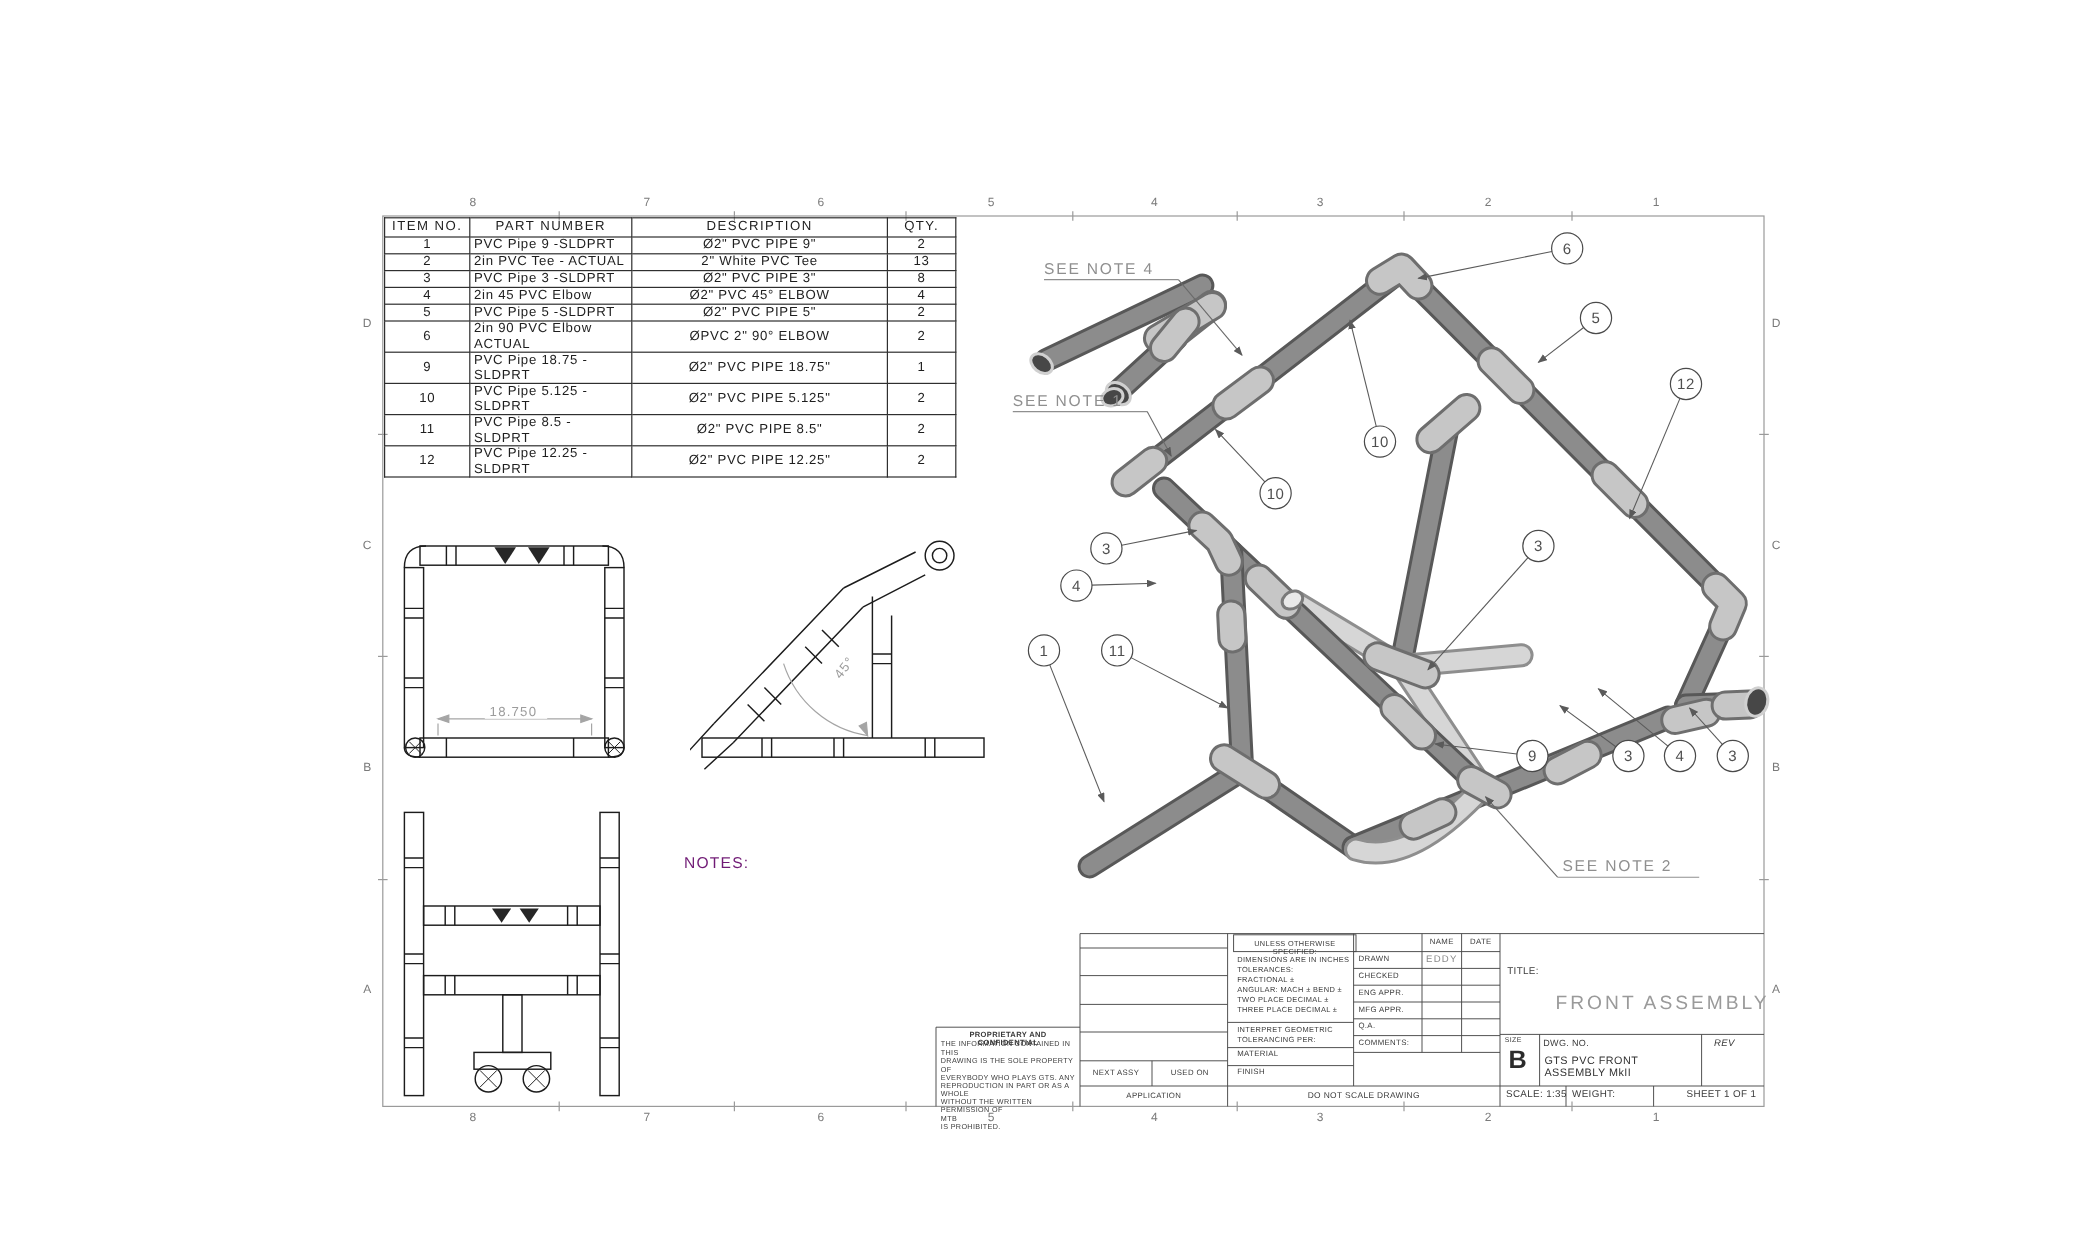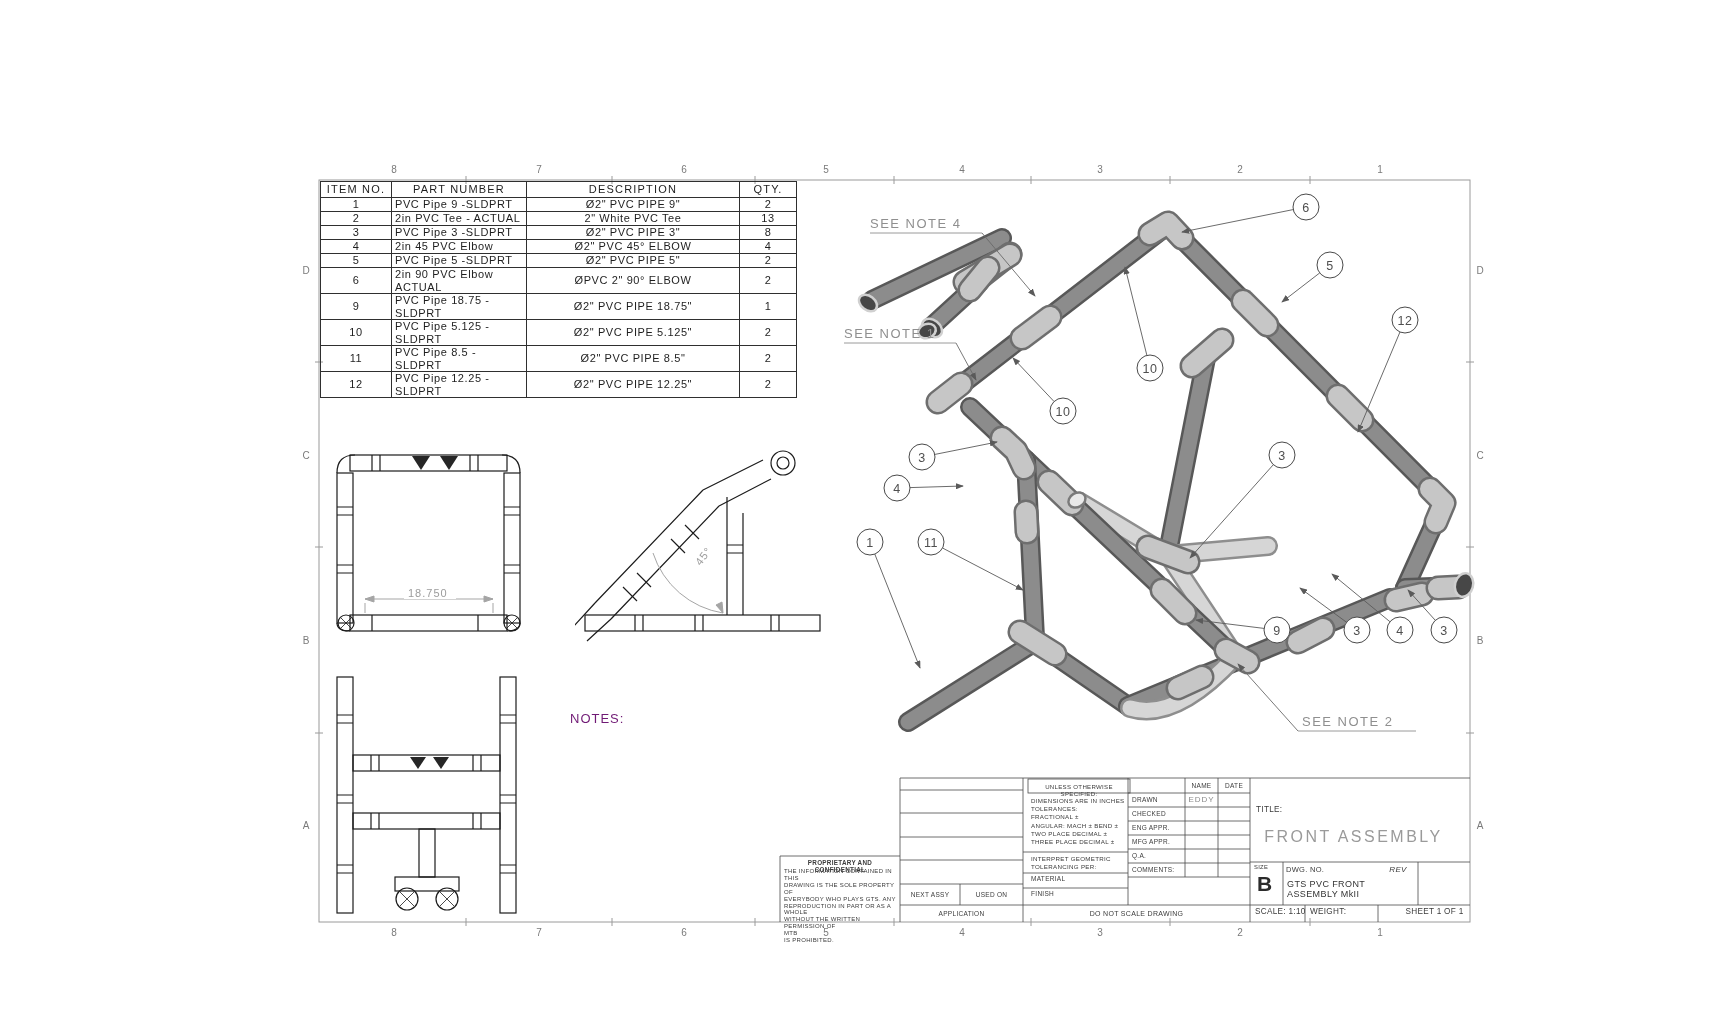--- a/index.html
+++ b/index.html
@@ -17,21 +17,21 @@
   .notes{position:absolute;left:570px;top:679px;width:370px;color:#701a75;
     font-size:13px;letter-spacing:1px;line-height:16px;white-space:pre;}
   
   .zone{position:absolute;font-size:10px;color:#7a7a7a;transform:translate(-50%,-50%);}
   
   .tbt{position:absolute;color:#3b3b3b;font-size:6.5px;letter-spacing:.3px;line-height:7.4px;}
   .tbt.center{text-align:center;}
   .prop-title{font-size:6.3px;font-weight:bold;text-align:center;}
   .prop-body{font-size:6px;line-height:6.9px;}
   .uos{font-size:6.2px;line-height:8.2px;}
-  .big-title{font-size:16px;color:#9a9a9a;letter-spacing:2.5px;text-align:center;}
+  .big-title{font-size:16px;color:#9a9a9a;letter-spacing:2.5px;text-align:center;padding-left:32px;}
   .size-b{font-size:21px;color:#2b2b2b;font-weight:bold;}
   .dwg-no{font-size:9px;color:#333;letter-spacing:.4px;}
   .row8{font-size:8.2px;}
   .eddy{font-size:8px;color:#8a8a8a;letter-spacing:1px;text-align:center;}
   
   .note-lab{font-size:13px;fill:#8f8f8f;letter-spacing:1.5px;}
   .bal-t{font-size:12.5px;fill:#4f4f4f;letter-spacing:.5px;}
   .dim-t{font-size:11px;fill:#9c9c9c;letter-spacing:1px;}
   svg{display:block;}
 </style>
@@ -475,18 +475,18 @@
       <div class="tbt abs" style="left: 1132px; top: 866px;">COMMENTS:</div>
     </div>
 
   <div class="tbt row8 abs" style="left:1256px;top:806px;">TITLE:</div>
   <div class="big-title abs" style="left:1252px;top:828px;width:203px;">FRONT ASSEMBLY</div>
 
   <div class="tbt abs" style="left:1254px;top:864px;font-size:5.8px;">SIZE</div>
   <div class="size-b abs" style="left:1257px;top:872px;">B</div>
   <div class="tbt abs" style="left:1286px;top:866px;font-size:7.5px;">DWG.  NO.</div>
   <div class="dwg-no abs" style="left:1287px;top:879px;width:130px;">GTS PVC FRONT ASSEMBLY  MkII</div>
-  <div class="tbt center abs" style="left:1373px;top:866px;width:50px;font-size:8px;font-style:italic;">REV</div>
-
-  <div class="tbt row8 abs" style="left:1255px;top:908px;">SCALE: 1:10</div>
+  <div class="tbt center abs" style="left:1412px;top:866px;width:50px;font-size:8px;font-style:italic;">REV</div>
+
+  <div class="tbt row8 abs" style="left:1255px;top:908px;">SCALE: 1:35</div>
   <div class="tbt row8 abs" style="left:1310px;top:908px;">WEIGHT:</div>
   <div class="tbt row8 center abs" style="left:1380px;top:908px;width:109px;">SHEET 1 OF 1</div>
 </div>
 
 </body></html>

